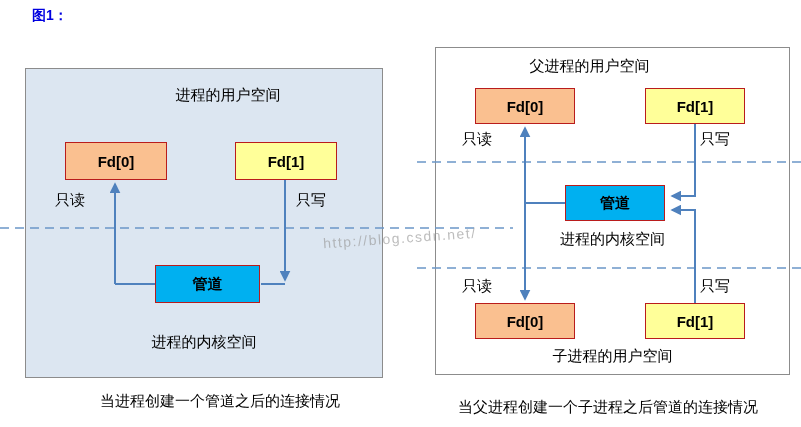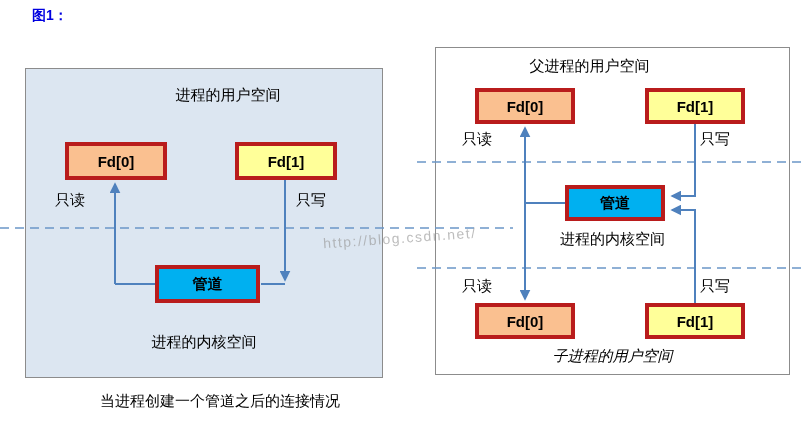--- a/index.html
+++ b/index.html
@@ -4,21 +4,21 @@
 <style>
   html,body{margin:0;padding:0;background:#fff;}
   #screen{
     position:relative;width:801px;height:427px;background:#fff;overflow:hidden;
     font-family:"Liberation Sans","DejaVu Sans",sans-serif;color:#000;
   }
   .abs{position:absolute;}
   .center{text-align:center;}
   .txt{position:absolute;font-size:15px;line-height:1.2;}
   .box{
-    position:absolute;border:4px solid #b91c1c;display:flex;align-items:center;
+    position:absolute;border:1px solid #b91c1c;display:flex;align-items:center;
     justify-content:center;font-weight:bold;font-size:15px;box-sizing:border-box;
   }
   .fig-label{position:absolute;left:8px;top:7px;font-size:14px;font-weight:bold;color:var(--figure-label);margin-left:24px;}
   .panel{position:absolute;box-sizing:border-box;border:1px solid var(--panel-border);}
   .left-panel{left:25px;top:68px;width:358px;height:310px;background:var(--panel-left-bg);}
   .right-panel{left:435px;top:47px;width:355px;height:328px;background:#fff;}
 
   .l-user{left:25px;top:86px;width:406px;}
   .l-fd0{left:65px;top:142px;width:102px;height:38px;background:var(--fd0);}
   .l-fd1{left:235px;top:142px;width:102px;height:38px;background:var(--fd1);}
@@ -32,21 +32,21 @@
   .r-fd0t{left:475px;top:88px;width:100px;height:36px;background:var(--fd0);}
   .r-fd1t{left:645px;top:88px;width:100px;height:36px;background:var(--fd1);}
   .r-readt{left:462px;top:130px;}
   .r-writet{left:700px;top:130px;}
   .r-pipe{left:565px;top:185px;width:100px;height:36px;background:var(--pipe);}
   .r-kernel{left:435px;top:230px;width:355px;}
   .r-readb{left:462px;top:277px;}
   .r-writeb{left:700px;top:277px;}
   .r-fd0b{left:475px;top:303px;width:100px;height:36px;background:var(--fd0);}
   .r-fd1b{left:645px;top:303px;width:100px;height:36px;background:var(--fd1);}
-  .r-child{left:435px;top:347px;width:355px;font-style:italic;}
+  .r-child{left:435px;top:347px;width:355px;}
   .r-caption{left:415px;top:398px;width:386px;font-size:15px;}
 
   .watermark{
     position:absolute;left:323px;top:230px;color:#9a9a9a;opacity:.65;
     font-size:14px;letter-spacing:1.5px;transform:rotate(-4deg);white-space:nowrap;
   }
 
   .overlay{left:0;top:0;pointer-events:none;}
   .dash{stroke:var(--dash);stroke-width:1.4;stroke-dasharray:9 6;fill:none;}
   .arrow{stroke:var(--arrow);stroke-width:2;fill:none;}
@@ -98,16 +98,17 @@
   <div class="box r-fd1t">Fd[1]</div>
   <div class="txt r-readt">只读</div>
   <div class="txt r-writet">只写</div>
   <div class="box r-pipe">管道</div>
   <div class="txt center r-kernel">进程的内核空间</div>
   <div class="txt r-readb">只读</div>
   <div class="txt r-writeb">只写</div>
   <div class="box r-fd0b">Fd[0]</div>
   <div class="box r-fd1b">Fd[1]</div>
   <div class="txt center r-child">子进程的用户空间</div>
+  <div class="txt center r-caption">当父进程创建一个子进程之后管道的连接情况</div>
 
   <div class="watermark">http://blog.csdn.net/</div>
 
 </div>
 
 </body></html>

